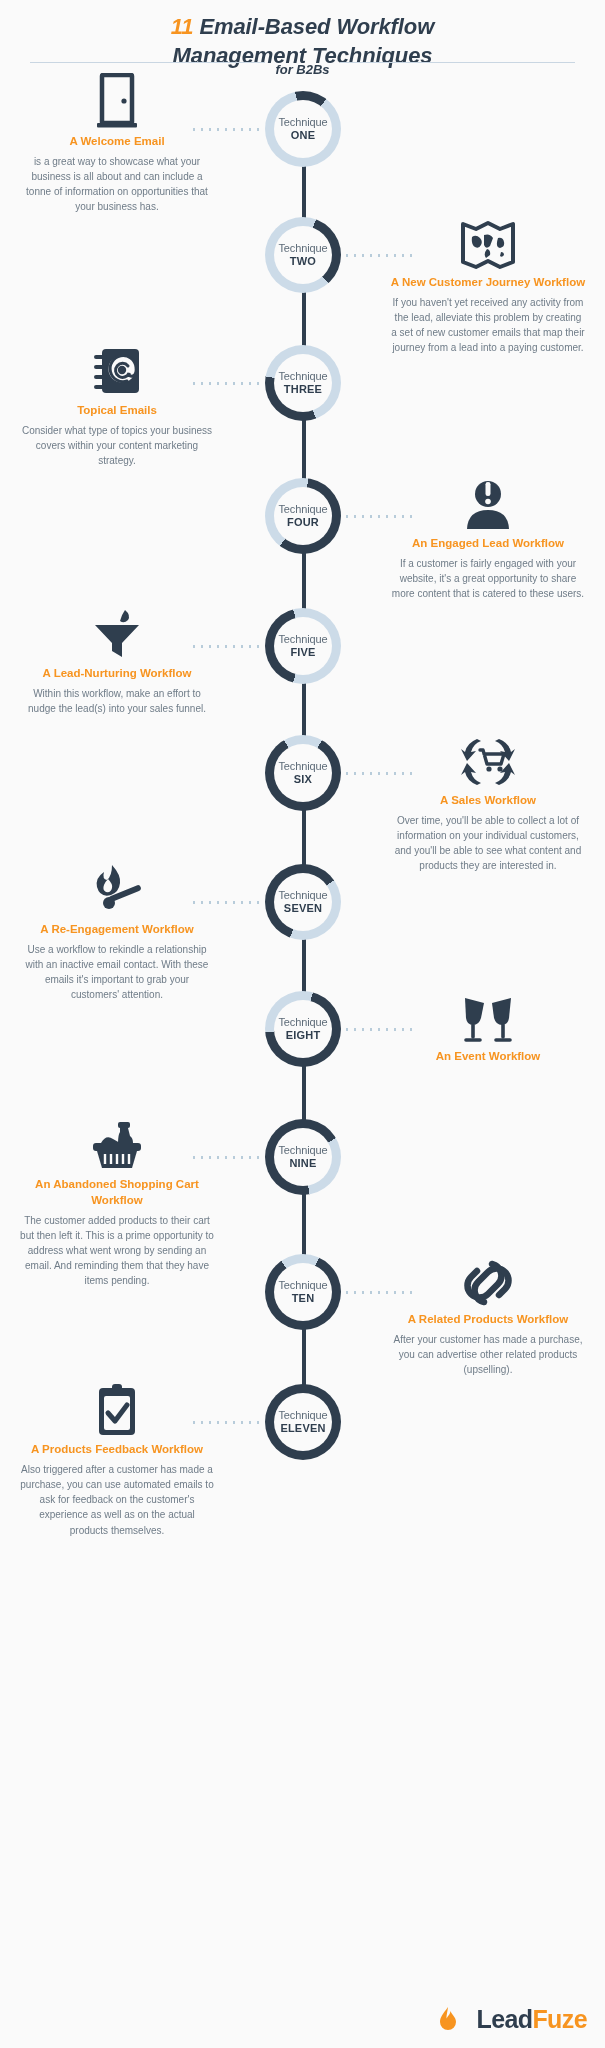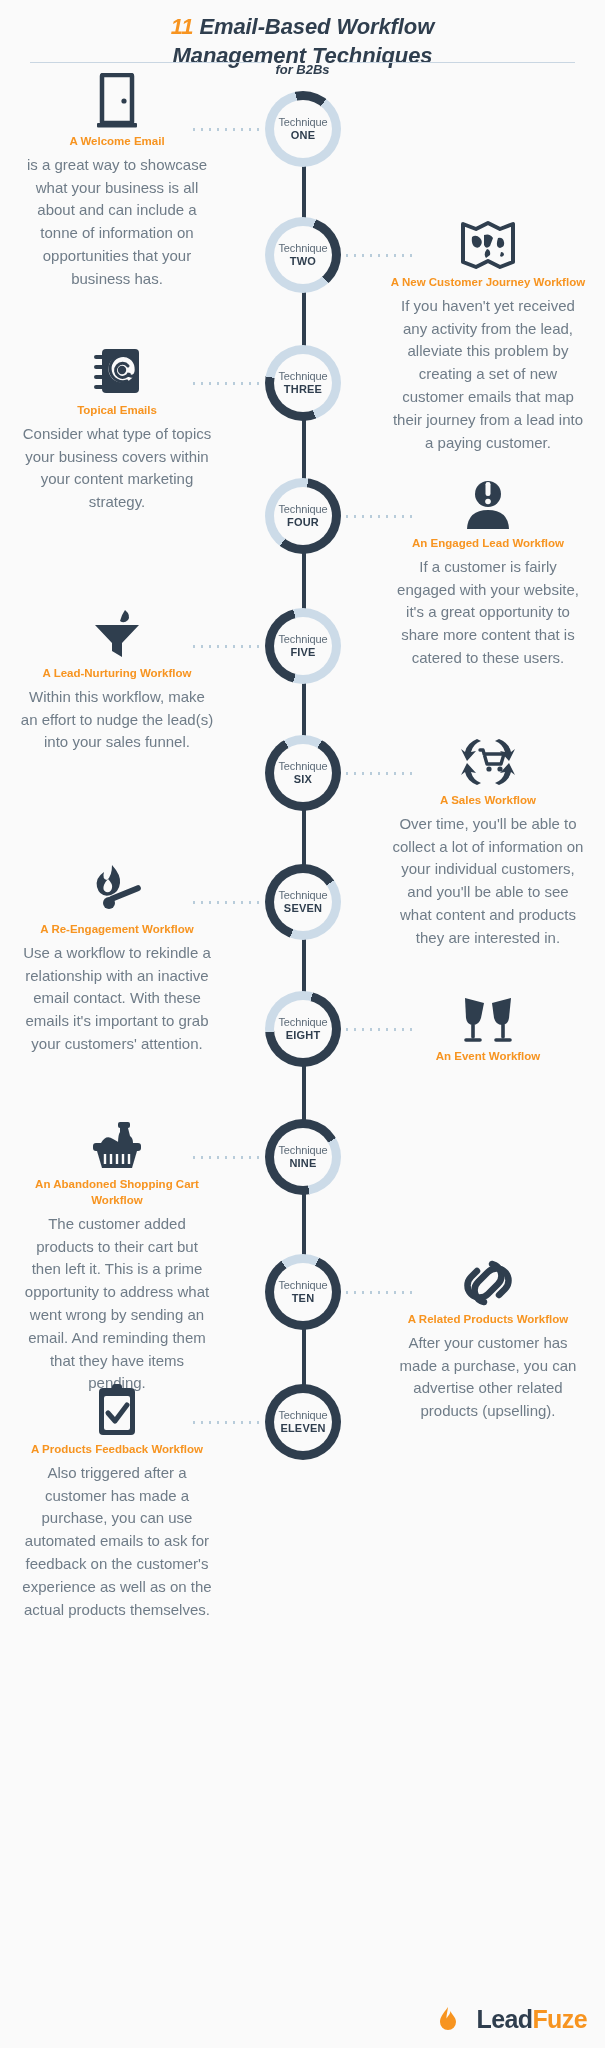--- a/index.html
+++ b/index.html
@@ -136,21 +136,21 @@
   .icon-wrap svg { display: block; }
 
   .b-title {
     font-size: 11.5px;
     font-weight: bold;
     color: #f79420;
     line-height: 1.38;
     margin-bottom: 4px;
   }
   .b-desc {
-    font-size: 15px;
+    font-size: 10px;
     color: #6f7c88;
     line-height: 1.52;
     padding: 0 8px;
   }
 
   
   .logo {
     position: absolute;
     right: 18px;
     bottom: 14px;

